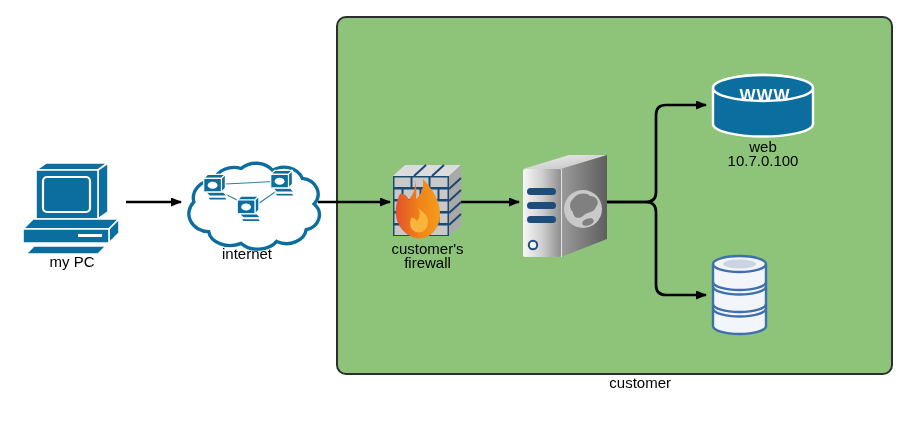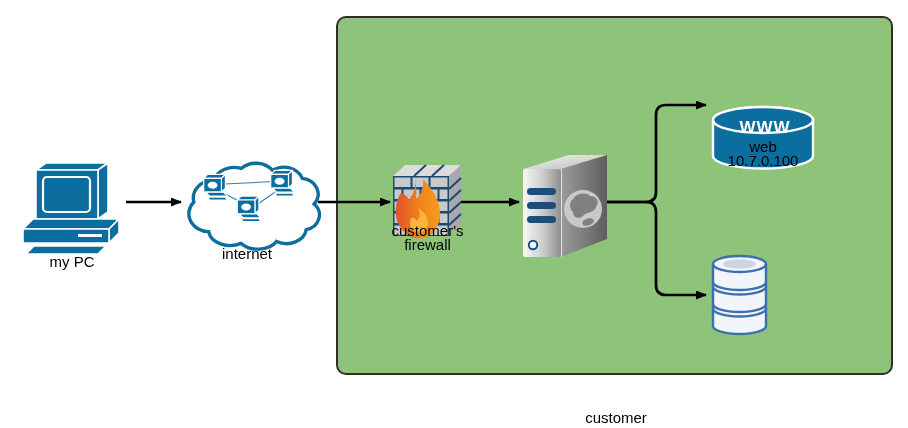--- a/index.html
+++ b/index.html
@@ -122,21 +122,21 @@
           <rect x="40.5" y="65.5" width="17" height="9.5"></rect>
       </g>
 
       <path d="M24 16 C27 26 24 33 19 40 C17 35 13 33 10 34 C5 44 4 56 9 65
                C14 74 24 80 33 78 C43 76 49 67 50 56 C51 42 43 30 33 19
                C34 28 31 35 26 39 C27 31 26 23 24 16 Z" fill="url(#flameG)"></path>
       <path d="M28 48 C31 53 30 57 27 61 C25 58 23 57 21 58 C19 63 20 70 26 72
                C32 74 38 69 38 62 C38 55 32 51 28 48 Z" fill="#f9b43c"></path>
     </svg>
   </div>
-  <div class="node-label" style="left:375px;top:224px;width:105px;">
+  <div class="node-label" style="left:375px;top:242px;width:105px;">
     <div>customer's</div>
     <div>firewall</div>
   </div>
 
   <div class="abs" style="left:521px;top:151px;">
     <svg width="88" height="110" viewBox="0 0 88 110">
       <defs>
         <linearGradient id="srvF" x1="0" y1="0" x2="1" y2="0">
           <stop offset="0" stop-color="#f7f7f7"></stop>
             <stop offset="0.5" stop-color="#cfcfcf"></stop>
@@ -167,21 +167,21 @@
         <circle cx="62" cy="58" r="19" fill="#c9c9c9"></circle>
         <path d="M52 48 c4 -6 13 -7 17 -3 c7 0 10 6 6 11 c-2 6 -10 5 -13 9 c-5 4 -10 1 -10 -4 c-4 -3 -4 -10 0 -13 z" fill="#808080"></path>
         <ellipse cx="67" cy="71" rx="6" ry="3.5" fill="#808080" transform="rotate(-18 67 71)"></ellipse>
       </g>
       <circle cx="12" cy="94" r="5.2" fill="#1d4e7b"></circle>
       <circle cx="12" cy="94" r="3.2" fill="#f4f4f4"></circle>
       <circle cx="11" cy="93" r="1.2" fill="#fff"></circle>
     </svg>
   </div>
 
-  <div class="abs" style="left:712px;top:74px;margin-top:32px;">
+  <div class="abs" style="left:712px;top:74px;">
     <svg width="102" height="64" viewBox="0 0 102 64">
       <path d="M1 14 A50 13 0 0 1 101 14 V50 A50 12.5 0 0 1 1 50 Z" fill="#0c6e9e" stroke="#fff" stroke-width="2.4"></path>
       <ellipse cx="51" cy="14" rx="50" ry="13" fill="#0c6e9e" stroke="#fff" stroke-width="2.4"></ellipse>
       <text x="53" y="21" text-anchor="middle" dominant-baseline="central" font-family="Liberation Sans, sans-serif" font-size="17" font-weight="bold" letter-spacing="1" fill="#fff">WWW</text>
     </svg>
   </div>
   <div class="node-label" style="left:712px;top:140px;width:102px;">
     <div>web</div>
     <div>10.7.0.100</div>
   </div>
@@ -200,15 +200,15 @@
         <path d="M2 28 A26.5 8 0 0 0 55 28"></path>
         <path d="M2 32.5 A26.5 8 0 0 0 55 32.5"></path>
         <path d="M2 50 A26.5 8 0 0 0 55 50"></path>
         <path d="M2 54.5 A26.5 8 0 0 0 55 54.5"></path>
         <path d="M2 72 A26.5 8 0 0 0 55 72"></path>
       </g>
       <ellipse cx="28.5" cy="10" rx="16.5" ry="4.6" fill="#ccd3e2"></ellipse>
     </svg>
   </div>
 
-  <div class="node-label" style="left:561px;top:411px;width:110px;">customer</div>
+  <div class="node-label" style="left:561px;top:376px;width:110px;text-align:right;">customer</div>
 
 </div>
 
 </body></html>

